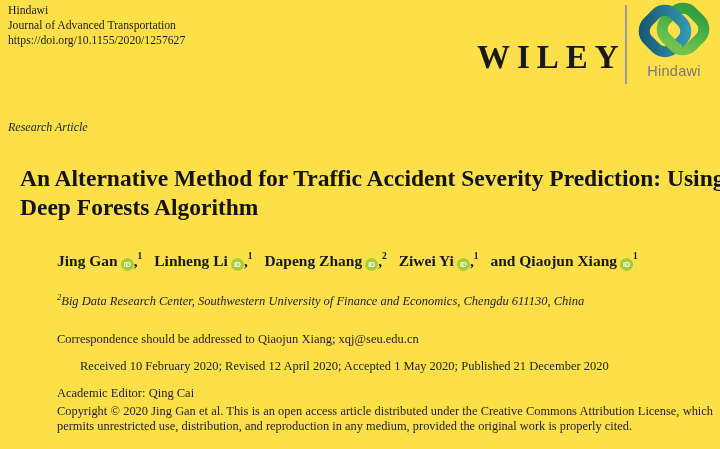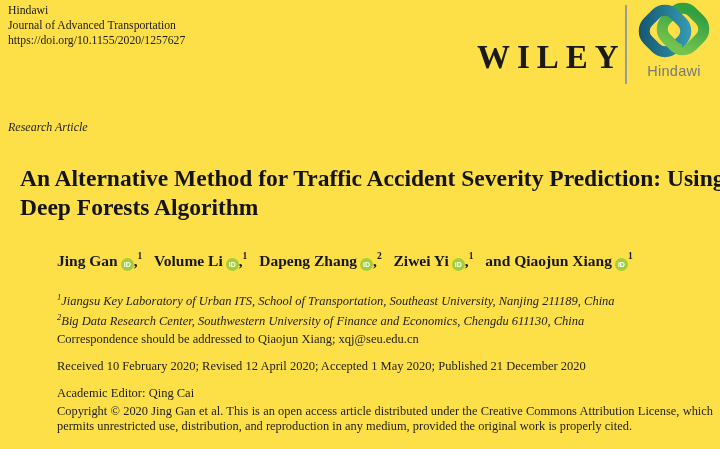--- a/index.html
+++ b/index.html
@@ -38,21 +38,21 @@
     vertical-align:-1px; margin-left:3px; cursor:pointer;
   }
   .byline sup { font-size:9.5px; position:relative; top:-1px; }
   
   .affils { position:absolute; left:57px; top:290px; font-style:italic; font-size:12.5px; line-height:15.5px; white-space:nowrap; color:#1e1e1e; }
   .affils sup { font-size:8.5px; font-style:italic; }
   
   .meta-line { position:absolute; left:57px; font-size:12.5px; white-space:nowrap; color:#1e1e1e; }
   .corr  { top:332px; }
   .email { cursor:pointer; }
-  .dates { top:359px; }
+  .dates { top:359px;margin-left:23px; }
   .editor{ top:386px; }
   .copyright {
     position:absolute; left:57px; top:404px; width:656px;
     font-size:12.4px; line-height:15.4px; text-align:justify; color:#1e1e1e;
   }
 </style>
 </head>
 <body>
 
 <div class="page">
@@ -97,28 +97,27 @@
       </g>
     </svg>
     <div class="hindawi-word">Hindawi</div>
   </div>
 
   <div class="article-type">Research Article</div>
   <h1 class="title">An Alternative Method for Traffic Accident Severity Prediction: Using Deep Forests Algorithm</h1>
 
   <div class="byline">
     <span class="author"><span>Jing Gan</span><span class="orcid-badge">iD</span><span>,</span><sup>1</sup></span>
-    <span class="author"><span>Volume Li</span><span class="orcid-badge">iD</span><span>,</span><sup>1</sup></span>
+    <span class="author"><span>Linheng Li</span><span class="orcid-badge">iD</span><span>,</span><sup>1</sup></span>
     <span class="author"><span>Dapeng Zhang</span><span class="orcid-badge">iD</span><span>,</span><sup>2</sup></span>
     <span class="author"><span>Ziwei Yi</span><span class="orcid-badge">iD</span><span>,</span><sup>1</sup></span>
     <span class="author"><span>and Qiaojun Xiang</span><span class="orcid-badge">iD</span><span></span><sup>1</sup></span>
   </div>
 
   <div class="affils">
-    <div><sup>1</sup><span>Jiangsu Key Laboratory of Urban ITS, School of Transportation, Southeast University, Nanjing 211189, China</span></div>
     <div><sup>2</sup><span>Big Data Research Center, Southwestern University of Finance and Economics, Chengdu 611130, China</span></div>
   </div>
 
   <div class="meta-line corr"><span>Correspondence should be addressed to Qiaojun Xiang; </span><span class="email">xqj@seu.edu.cn</span></div>
 
   <div class="meta-line dates">Received 10 February 2020; Revised 12 April 2020; Accepted 1 May 2020; Published 21 December 2020</div>
 
   <div class="meta-line editor">Academic Editor: Qing Cai</div>
 
   <div class="copyright">Copyright © 2020 Jing Gan et al. This is an open access article distributed under the Creative Commons Attribution License, which permits unrestricted use, distribution, and reproduction in any medium, provided the original work is properly cited.</div>

